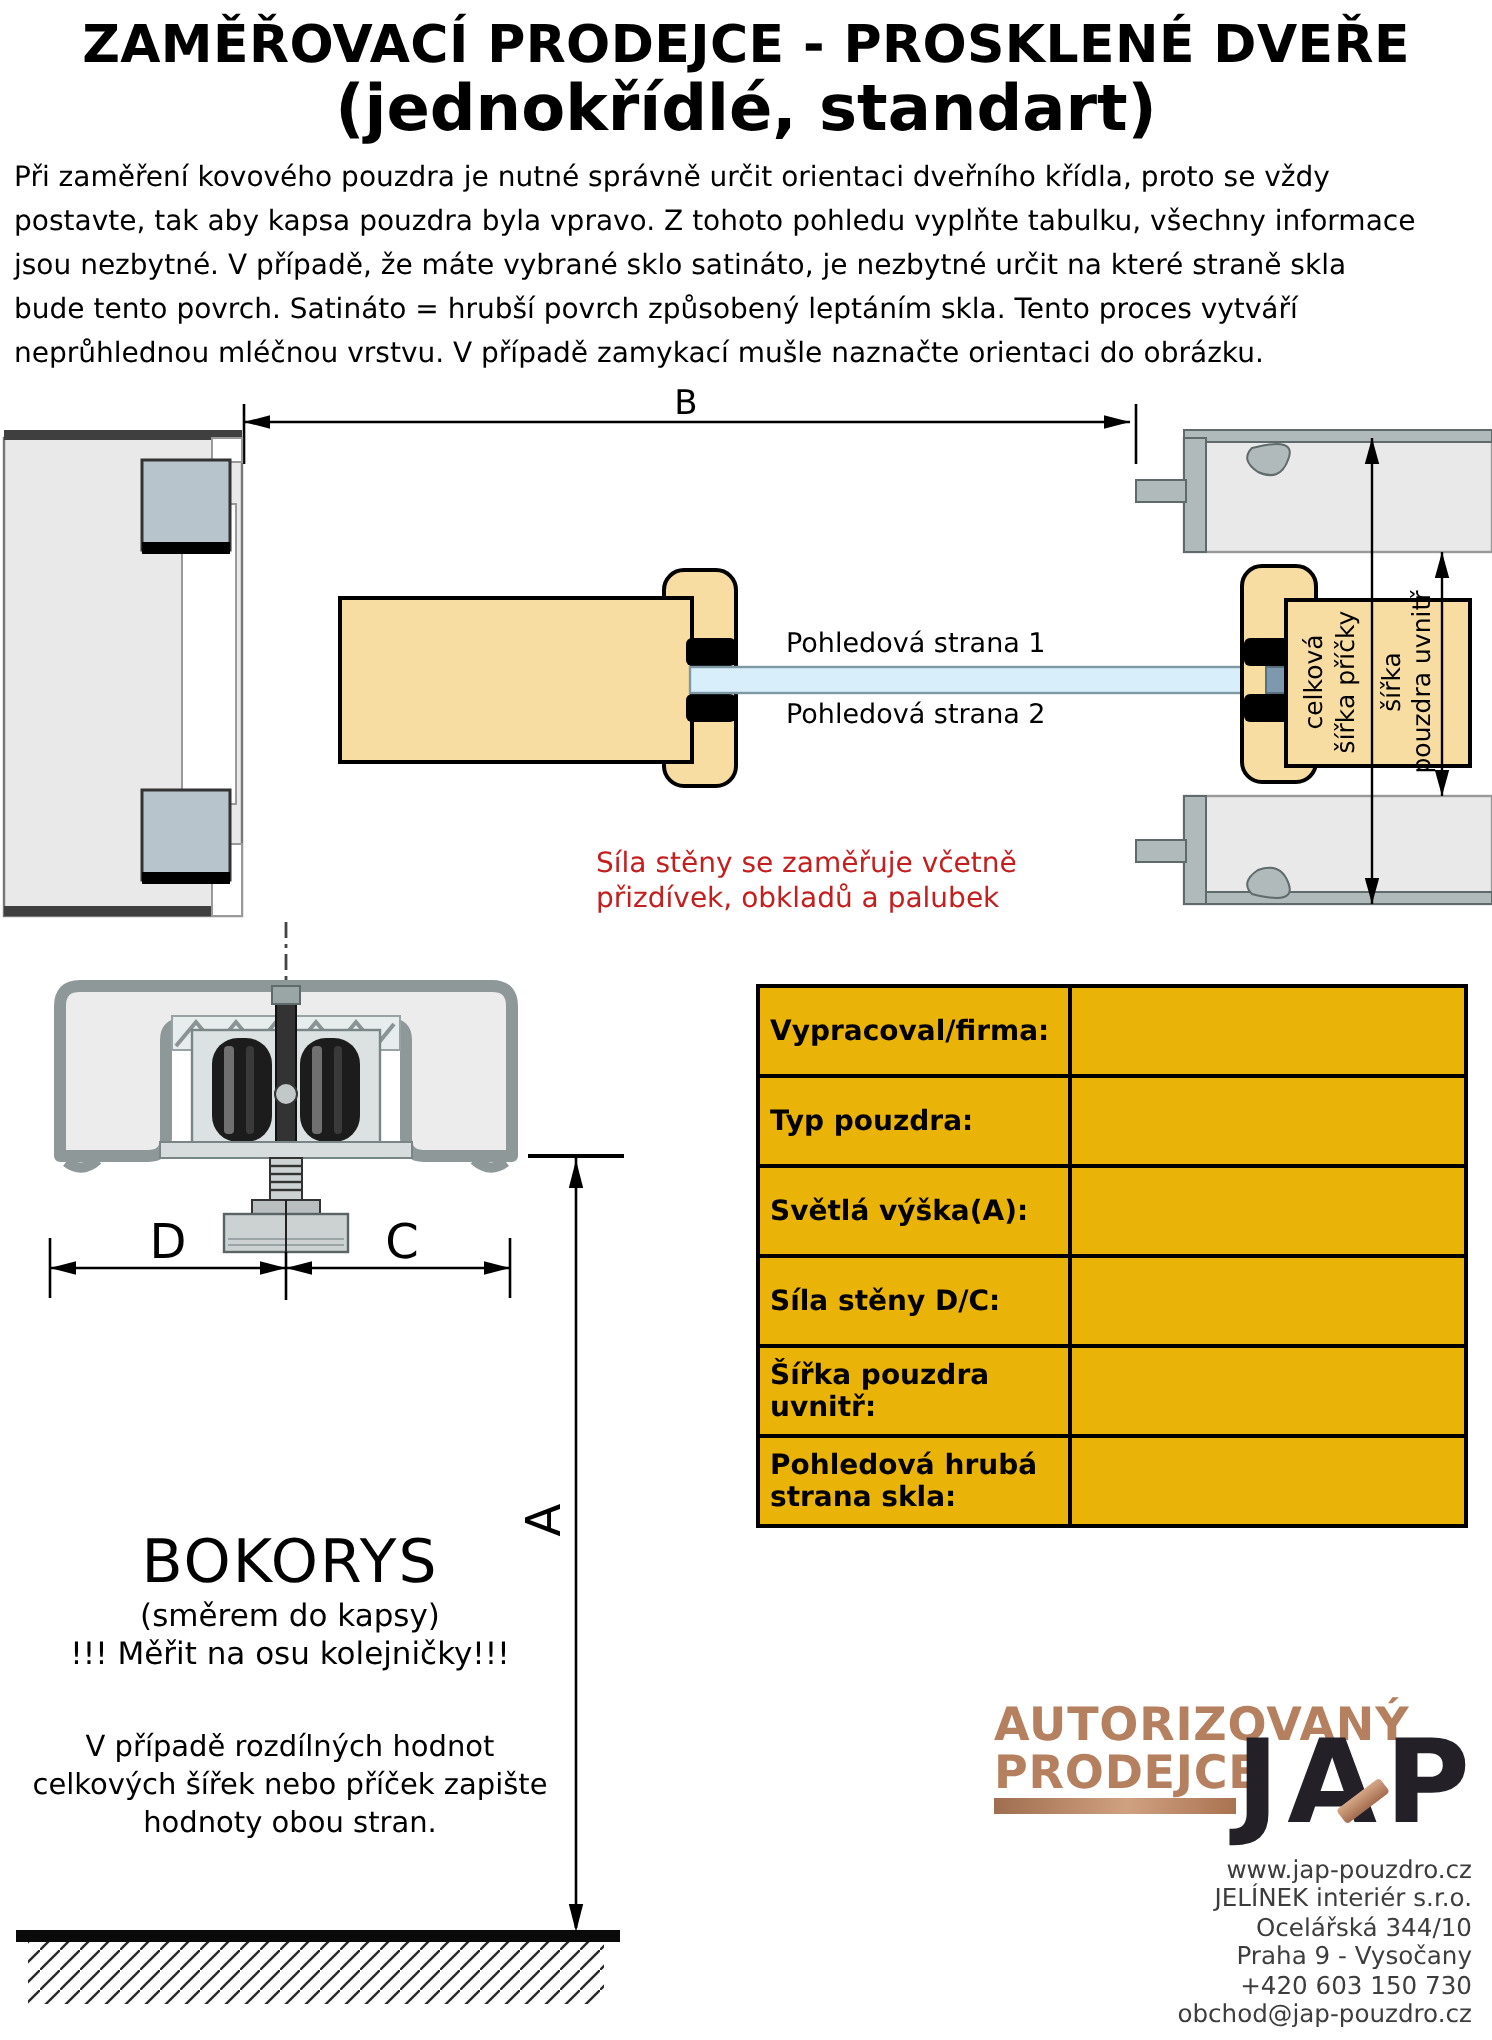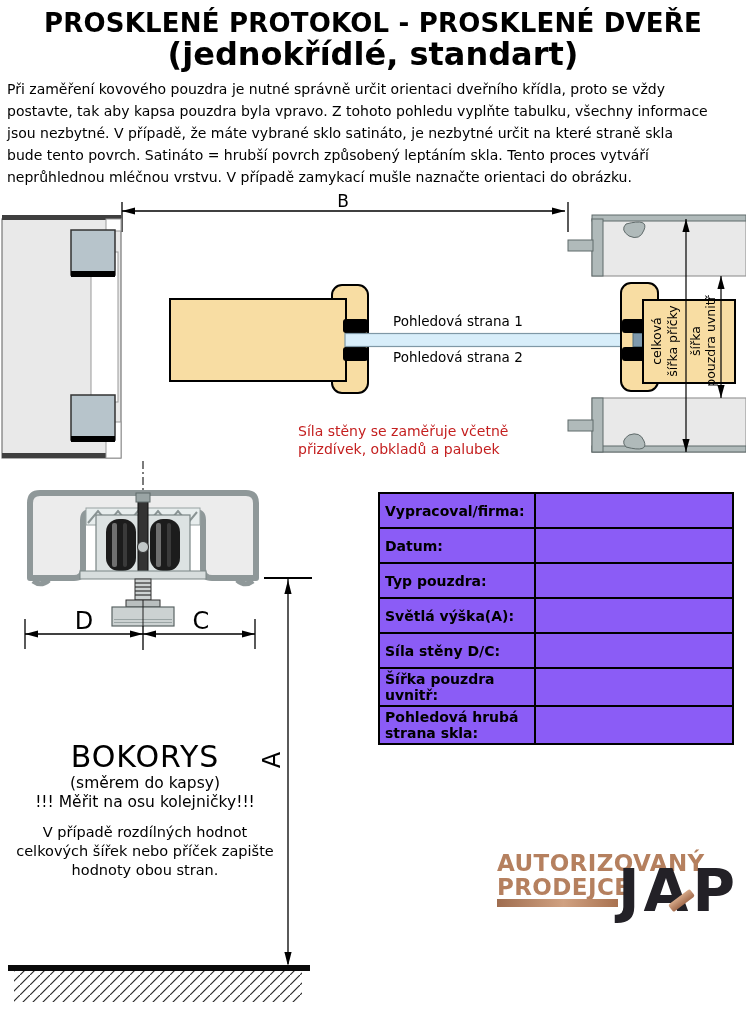--- a/index.html
+++ b/index.html
@@ -6,45 +6,45 @@
   body { background:#888; font-family:"DejaVu Sans","Liberation Sans",sans-serif; }
   .page { position:relative; width:746px; height:1020px; background:#ffffff; overflow:hidden;
           font-family:"DejaVu Sans","Liberation Sans",sans-serif; color:#000; }
   .abs { position:absolute; }
   .title-block { top:8px; left:0; width:746px; text-align:center; font-weight:bold; }
   .title-line1 { font-size:26px; line-height:31px; letter-spacing:0.2px; }
   .title-line2 { font-size:32px; line-height:30px; }
   .intro { top:78px; left:7px; width:739px; font-size:14px; line-height:22px; white-space:pre-line; }
   svg { position:absolute; left:0; overflow:visible; font-family:"DejaVu Sans","Liberation Sans",sans-serif; }
   .bokorys-text { left:15px; top:740px; width:260px; text-align:center; }
-  .bokorys-h { font-size:30px; line-height:34px; font-weight:normal; letter-spacing:1px; }
+  .bokorys-h { font-size:30px; line-height:34px; font-weight:normal; letter-spacing:1px;margin-top:25px; }
   .bokorys-s1 { font-size:15.5px; line-height:19px; }
   .bokorys-s2 { font-size:15.5px; line-height:19px; }
-  .bokorys-note { margin-top:11px; font-size:14.5px; line-height:19px; white-space:pre-line; }
+  .bokorys-note { margin-top:28px; font-size:14.5px; line-height:19px; white-space:pre-line; }
   table.form { position:absolute; left:378px; top:492px; width:354px; border-collapse:collapse; table-layout:fixed; }
-  table.form td { border:2.5px solid #000; height:35px; vertical-align:middle; background:#8b5cf6; }
+  table.form td { border:2.5px solid #000; height:45px; vertical-align:middle; background:#eab308; }
   td.flabel { width:156px; font-weight:bold; font-size:14px; line-height:16px; padding:2px 2px 2px 5px; }
   td.fvalue { width:198px; }
   .auth { left:497px; top:851px; font-weight:bold; font-size:23px; line-height:24px; letter-spacing:0.4px;
           color:#b5805f; }
   .auth-bar { left:497px; top:899px; width:121px; height:8px;
           background:linear-gradient(90deg,#9f6d4f,#d0a181 55%,#a97250); }
   .jap { left:618px; top:862px; font-size:58px; line-height:58px; font-weight:bold; letter-spacing:4px;
           color:#232127; }
   .jap-wedge { left:668px; top:896px; width:27px; height:9px; border-radius:2px;
           background:linear-gradient(180deg,#d6a888,#a36c4e); transform:rotate(-37deg); }
   .contacts { left:480px; top:928px; width:256px; text-align:right; font-size:12.3px; line-height:14.4px; color:#3d3d3d; }
 </style>
 </head>
 <body>
 
 <div class="page">
 
   <div class="abs title-block">
-    <div class="title-line1">PROSKLENÉ PROTOKOL - PROSKLENÉ DVEŘE</div>
+    <div class="title-line1">ZAMĚŘOVACÍ PRODEJCE - PROSKLENÉ DVEŘE</div>
     <div class="title-line2">(jednokřídlé, standart)</div>
   </div>
 
   <div class="abs intro">Při zaměření kovového pouzdra je nutné správně určit orientaci dveřního křídla, proto se vždy
 postavte, tak aby kapsa pouzdra byla vpravo. Z tohoto pohledu vyplňte tabulku, všechny informace
 jsou nezbytné. V případě, že máte vybrané sklo satináto, je nezbytné určit na které straně skla
 bude tento povrch. Satináto = hrubší povrch způsobený leptáním skla. Tento proces vytváří
 neprůhlednou mléčnou vrstvu. V případě zamykací mušle naznačte orientaci do obrázku.</div>
 
   <svg class="abs" style="top:195px" width="746" height="272" viewBox="0 0 746 272">
@@ -205,24 +205,20 @@
 hodnoty obou stran.</div>
   </div>
 
   <table class="form">
     <tbody>
       <tr>
         <td class="flabel">Vypracoval/firma:</td>
         <td class="fvalue"></td>
       </tr>
       <tr>
-        <td class="flabel">Datum:</td>
-        <td class="fvalue"></td>
-      </tr>
-      <tr>
         <td class="flabel">Typ pouzdra:</td>
         <td class="fvalue"></td>
       </tr>
       <tr>
         <td class="flabel">Světlá výška(A):</td>
         <td class="fvalue"></td>
       </tr>
       <tr>
         <td class="flabel">Síla stěny D/C:</td>
         <td class="fvalue"></td>
@@ -239,14 +235,22 @@
   </table>
 
   <div class="abs auth">
     <div>AUTORIZOVANÝ</div>
     <div>PRODEJCE</div>
   </div>
   <div class="abs auth-bar"></div>
   <div class="abs jap">JAP</div>
   <div class="abs jap-wedge"></div>
 
+  <div class="abs contacts">
+    <div>www.jap-pouzdro.cz</div>
+    <div>JELÍNEK interiér s.r.o.</div>
+    <div>Ocelářská 344/10</div>
+    <div>Praha 9 - Vysočany</div>
+    <div>+420 603 150 730</div>
+    <div>obchod@jap-pouzdro.cz</div>
+  </div>
 
 </div>
 
 </body></html>

